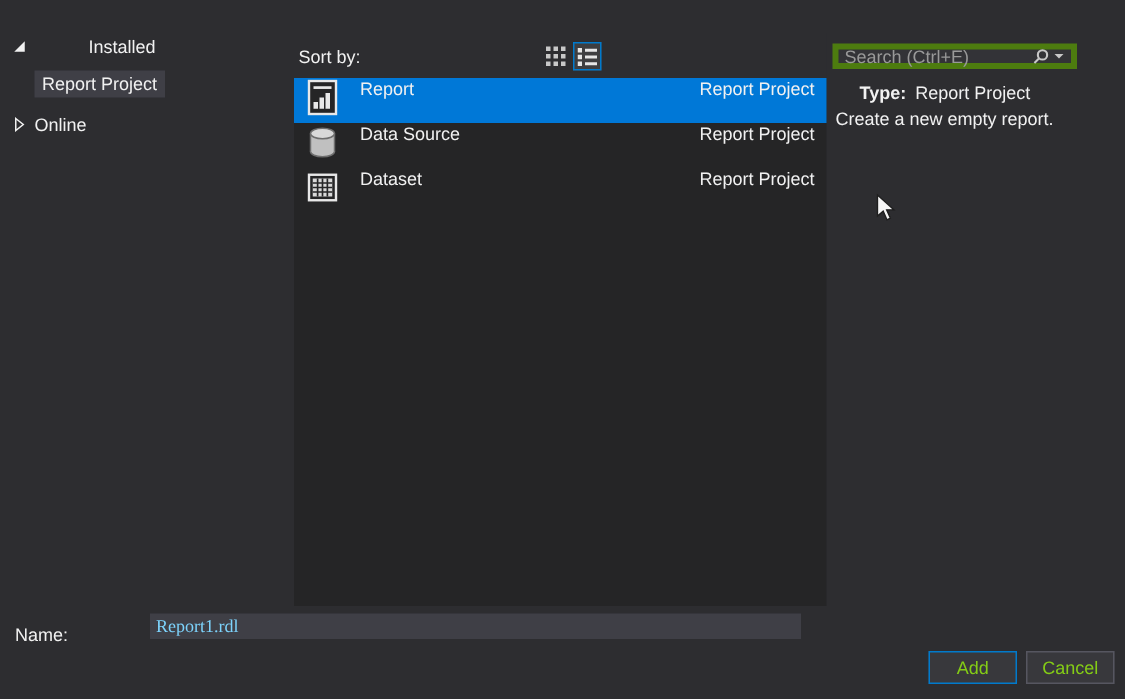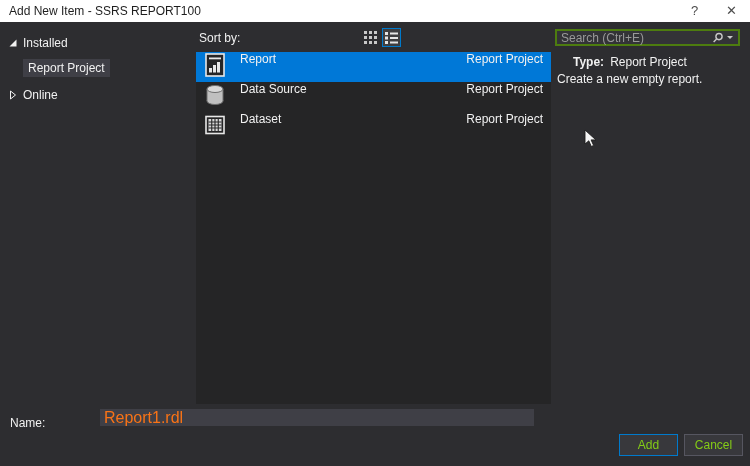--- a/index.html
+++ b/index.html
@@ -9,21 +9,21 @@
   
   .titlebar{position:absolute;left:0;top:0;width:750px;height:22px;background:#ffffff;
             color:#1e1e1e;display:flex;align-items:center;}
   .titlebar .title{padding-left:9px;font-size:12px;}
   .tb-buttons{margin-left:auto;display:flex;}
   .tb-btn{width:37px;height:22px;line-height:21px;text-align:center;color:#4c4c4c;font-size:13px;}
 
   
   .sidebar{position:absolute;left:0;top:22px;width:196px;height:382px;}
   .tree-row{display:flex;align-items:center;height:18px;}
-  .tree-row.installed{margin-top:12px;}
+  .tree-row.installed{margin-top:0;gap:36px;}
   .tree-row.online{margin-top:9px;}
   .tw{width:10px;height:10px;margin-left:8px;margin-right:5px;display:flex;align-items:center;}
   .tree-child{margin-top:7px;margin-left:23px;height:18px;display:flex;}
   .tree-child .sel{background:#3f3f46;padding:2px 5px;line-height:14px;}
 
   
   .middle{position:absolute;left:196px;top:22px;width:355px;height:382px;background:#2d2d30;}
   .sortrow{position:relative;height:30px;}
   .sortlabel{position:absolute;left:3px;top:9px;}
   .dropdown{position:absolute;left:39px;top:7px;width:119px;height:15px;background:#333337;
@@ -39,55 +39,48 @@
 
   .list{position:absolute;left:0;top:30px;width:355px;height:352px;background:#252526;}
   .row{position:relative;height:30px;display:flex;}
   .row.selected{background:#0078d7;}
   .row .icon{width:26px;height:26px;margin-left:6px;display:flex;align-items:center;justify-content:center;}
   .row .iname{margin-left:12px;}
   .row .igroup{margin-left:auto;margin-right:8px;}
 
   
   .rightpanel{position:absolute;left:551px;top:22px;width:199px;height:382px;}
-  .searchbox{position:absolute;left:4px;top:7px;width:185px;height:17px;background:#333337;
-             border:2px solid #4d7c0f;box-sizing:border-box;display:flex;align-items:center;}
+  .searchbox{position:absolute;left:4px;top:7px;width:163px;height:17px;background:#333337;
+             border:4px solid #4d7c0f;box-sizing:border-box;display:flex;align-items:center;}
   .searchbox input{flex:1;min-width:0;background:transparent;border:none;outline:none;
                    color:#dcdcdc;font-size:12px;padding:0 4px;font-family:inherit;}
   .searchbox input::placeholder{color:#999999;}
   .sb-caret{width:0;height:0;border-left:3px solid transparent;border-right:3px solid transparent;
             border-top:3px solid #c8c8c8;margin:0 5px 0 3px;}
   .typeline{position:absolute;left:6px;top:33px;margin-left:16px;}
   .typeline .b{font-weight:bold;margin-right:6px;}
   .desc{position:absolute;left:6px;top:50px;}
   .cursor{position:absolute;left:33px;top:107px;}
 
   
   .footer{position:absolute;left:0;top:404px;width:750px;height:62px;background:#2d2d30;}
   .namelabel{position:absolute;left:10px;top:12px;}
   .nameinput{position:absolute;left:100px;top:5px;width:434px;height:17px;background:#3f3f46;
-             border:none;outline:none;color:#f97316;font-size:16px;padding:0 4px;
-             font-family:Liberation Sans, sans-serif;box-sizing:border-box;}
+             border:none;outline:none;color:#7dd3fc;font-size:12px;padding:0 4px;
+             font-family:Liberation Serif, serif;box-sizing:border-box;}
   .btn{position:absolute;top:30px;width:59px;height:22px;background:#38383c;color:#84cc16;
        font-size:12px;font-family:inherit;box-sizing:border-box;cursor:default;}
   .btn.add{left:619px;border:1px solid #007acc;}
   .btn.cancel{left:684px;border:1px solid #565660;}
 </style>
 </head>
 <body>
 
 <div class="dialog">
 
-  <div class="titlebar">
-    <span class="title">Add New Item - SSRS REPORT100</span>
-    <div class="tb-buttons">
-      <div class="tb-btn">?</div>
-      <div class="tb-btn">✕</div>
-    </div>
-  </div>
 
   <div class="sidebar">
     <div class="tree-row installed">
       <span class="tw">
         <svg width="10" height="10" viewBox="0 0 10 10">
             <polygon points="8.5,1.5 8.5,8.5 1.5,8.5" fill="#f1f1f1"></polygon>
           </svg>
       </span>
       <span>Installed</span>
     </div>

